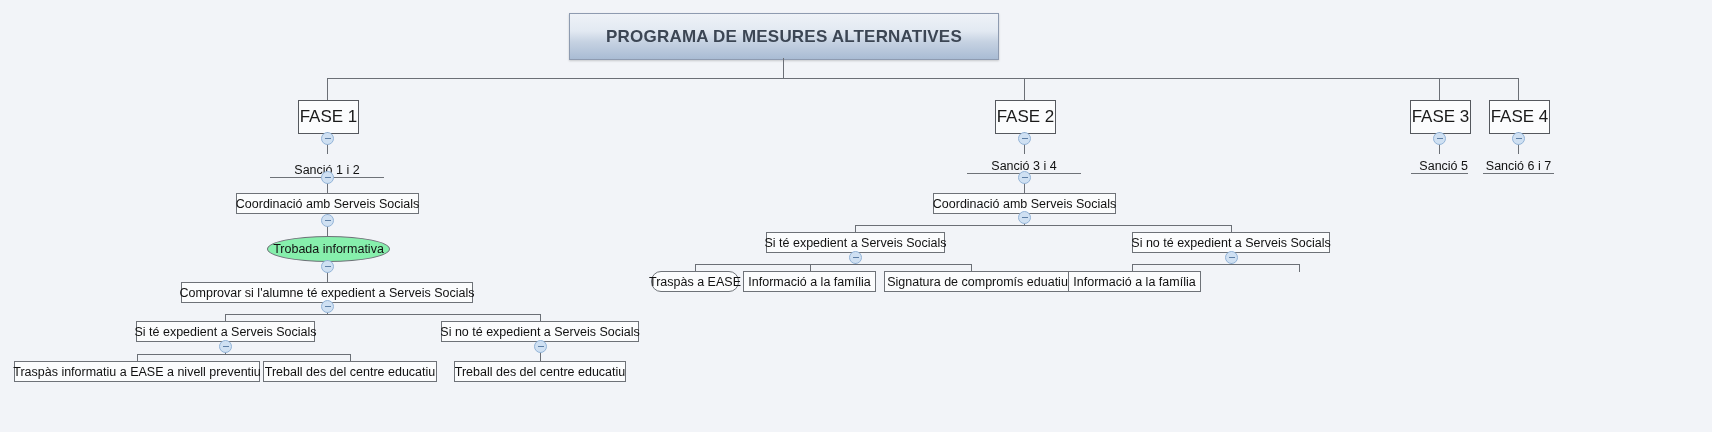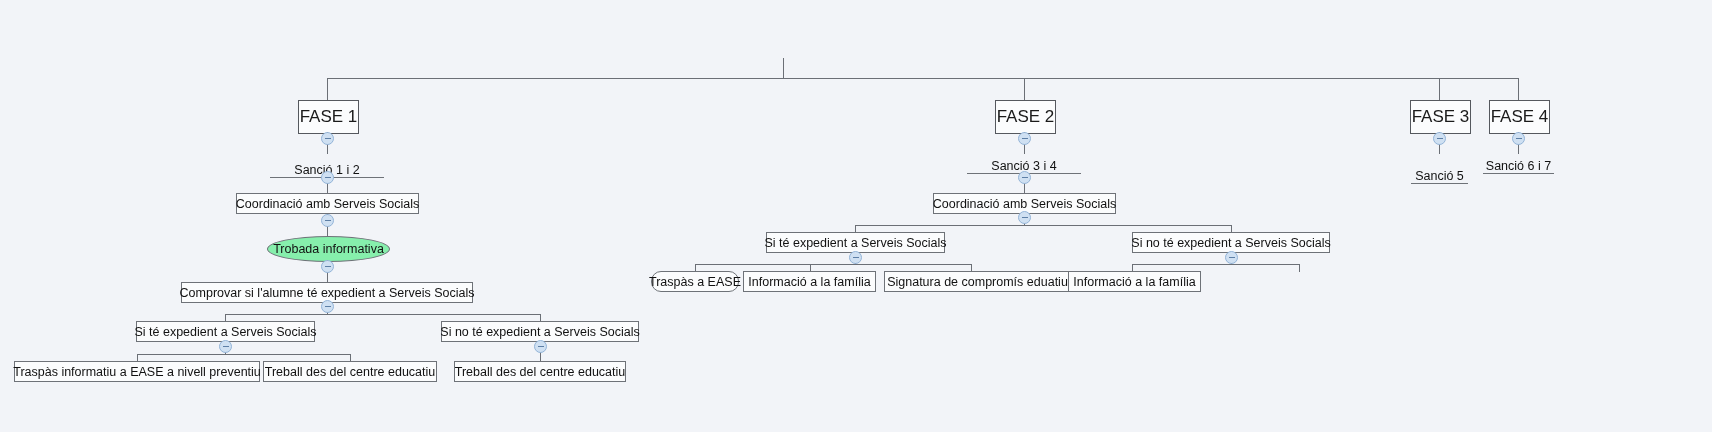--- a/index.html
+++ b/index.html
@@ -90,20 +90,23 @@
     left:2.5px;right:2.5px;top:50%;
     height:1px;margin-top:-1px;
     background:#5d7fa6;
   }
 </style>
 </head>
 <body>
 
 <div id="stage">
 
+  <div class="root-node" style="left:569px;top:13px;width:428px;height:45px;">
+    <span>PROGRAMA DE MESURES ALTERNATIVES</span>
+  </div>
 
   <div class="ln v" style="left:783px;top:58px;height:20px;"></div>
 
   <div class="ln h" style="left:327px;top:78px;width:1192px;"></div>
 
   <div class="ln v" style="left:327px;top:78px;height:22px;"></div>
   <div class="ln v" style="left:1024px;top:78px;height:22px;"></div>
   <div class="ln v" style="left:1439px;top:78px;height:22px;"></div>
   <div class="ln v" style="left:1518px;top:78px;height:22px;"></div>
 
@@ -128,21 +131,21 @@
   <div class="toggle" style="left:1433px;top:132px;"></div>
   <div class="ln v" style="left:1518px;top:132px;height:22px;"></div>
   <div class="toggle" style="left:1512px;top:132px;"></div>
 
   <div class="under-node" style="left:270px;top:158px;width:114px;">
     <span>Sanció 1 i 2</span>
   </div>
   <div class="under-node" style="left:967px;top:154px;width:114px;">
     <span>Sanció 3 i 4</span>
   </div>
-  <div class="under-node" style="left:1411px;top:164px;width:57px;">
+  <div class="under-node" style="left:1411px;top:154px;width:57px;justify-content:flex-end;">
     <span>Sanció 5</span>
   </div>
   <div class="under-node" style="left:1483px;top:154px;width:71px;">
     <span>Sanció 6 i 7</span>
   </div>
 
   <div class="ln v" style="left:327px;top:174px;height:19px;"></div>
   <div class="toggle" style="left:321px;top:171px;"></div>
 
   <div class="box-node" style="left:236px;top:193px;width:183px;">

